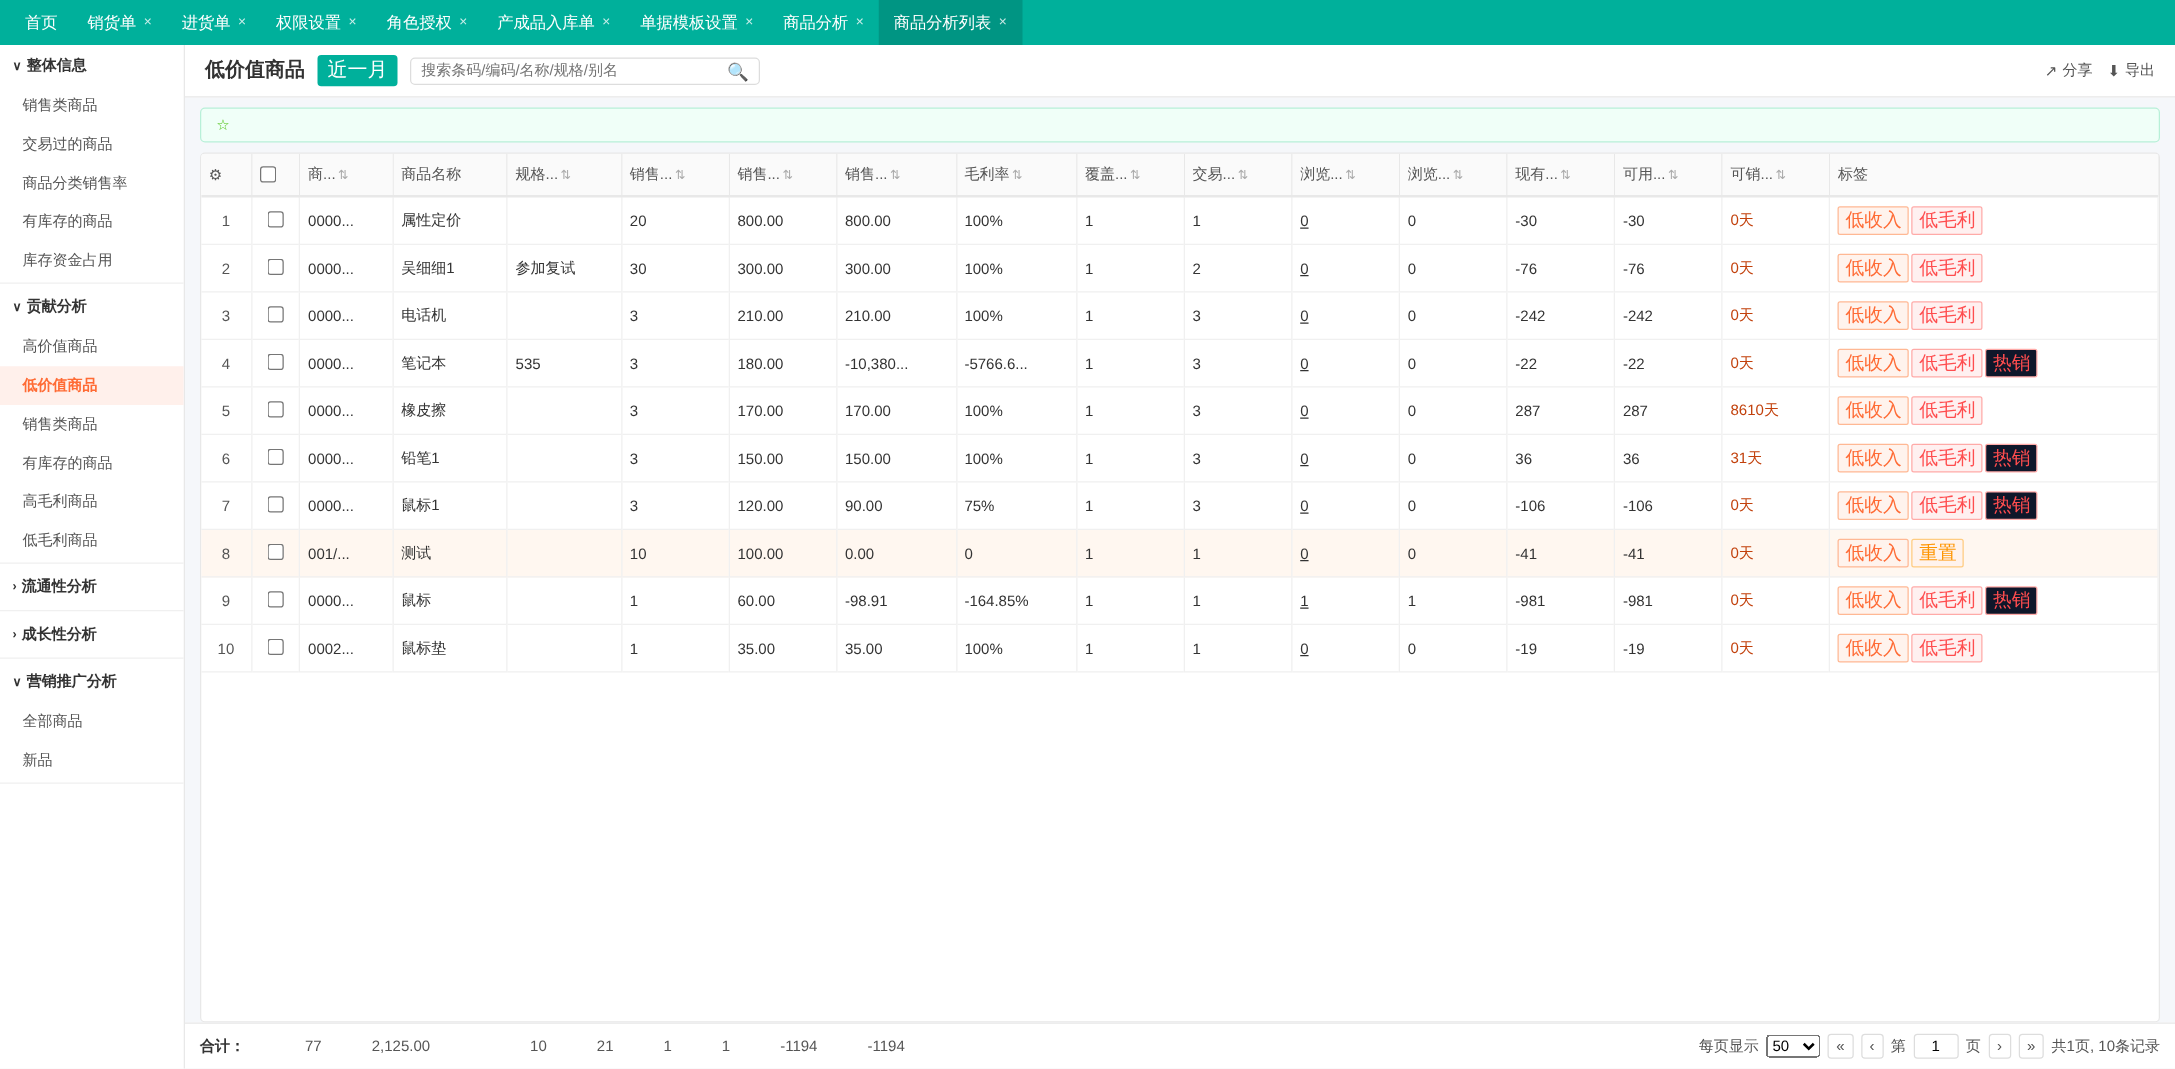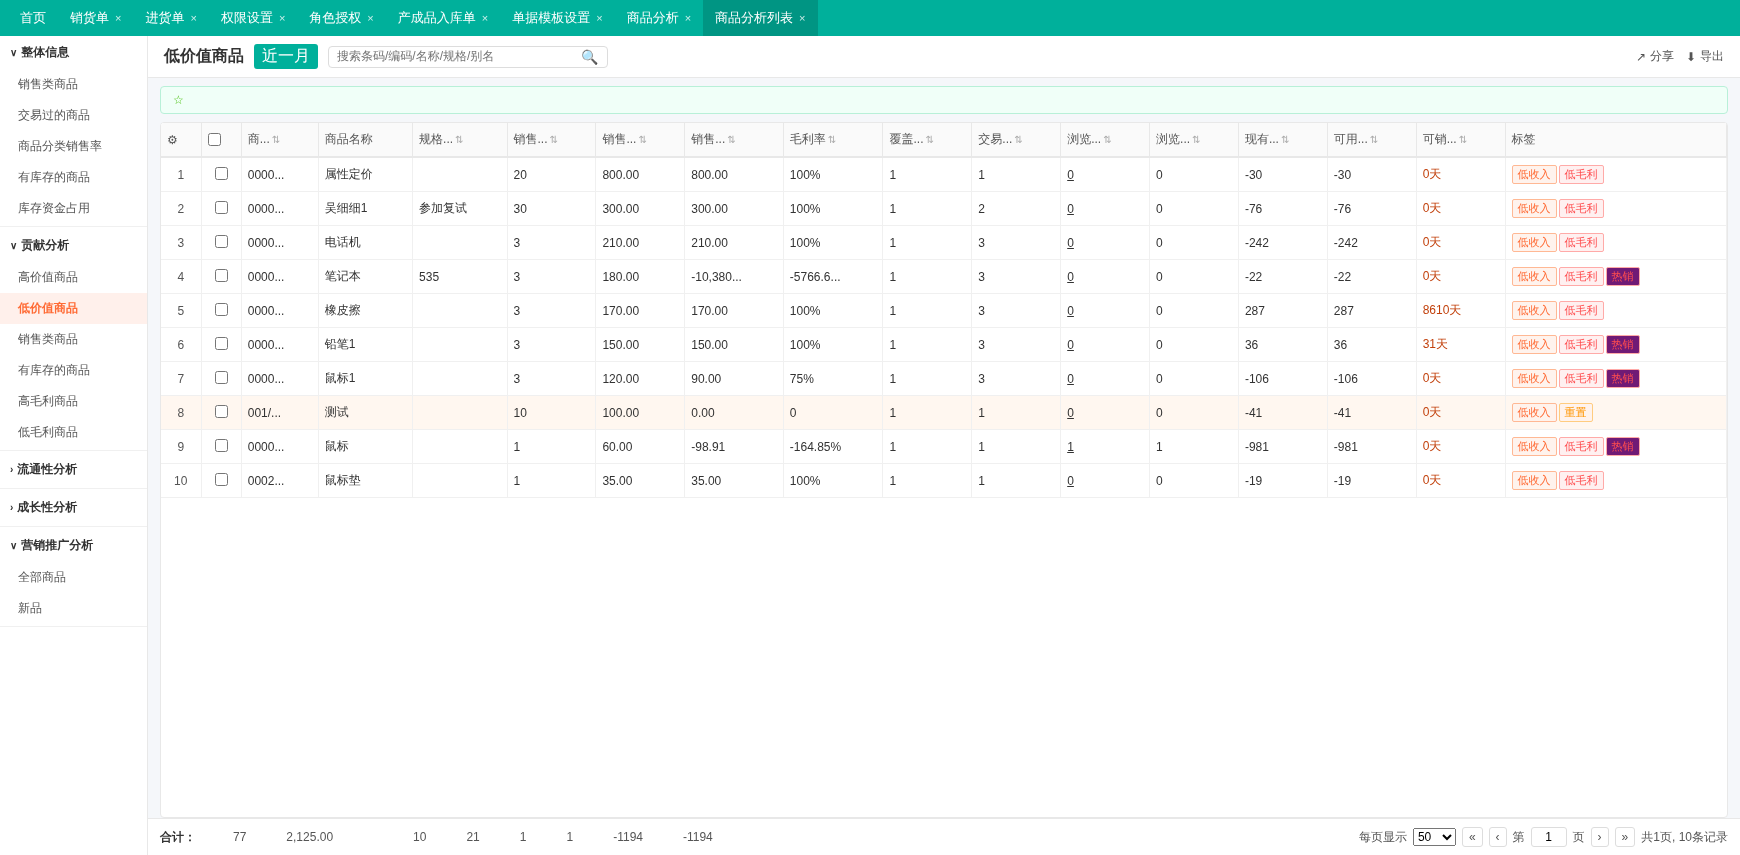--- a/index.html
+++ b/index.html
@@ -189,39 +189,39 @@
     tbody td {
       padding: 7px 6px;
       color: #333;
       border-right: 1px solid #f0f0f0;
       white-space: nowrap;
     }
     .tag-label {
       display: inline-block;
       padding: 1px 5px;
       border-radius: 2px;
-      font-size: 11px;
+      font-size: 15px;
       margin-right: 2px;
     }
     .tag-orange { background: #fff3ed; color: #ff6b35; border: 1px solid #ffb894; }
     .tag-red { background: #fff0f0; color: #ff4d4f; border: 1px solid #ffaaa8; }
-    .tag-hot { background: #701a75; color: #ff4d4f; border: 1px solid #ffaaa8; }
+    .tag-hot { background: #0f172a; color: #ff4d4f; border: 1px solid #ffaaa8; }
     .text-orange { color: #c2410c; }
     .link-underline { text-decoration: underline; color: #333; cursor: pointer; }
     .num-col { text-align: center; width: 40px; color: #555; }
     input[type=checkbox] { cursor: pointer; }
 
     
     .footer-bar {
       background: #fff;
       border-top: 1px solid #e8e8e8;
       padding: 8px 12px;
       display: flex;
       align-items: center;
-      gap: 5px;
+      gap: 16px;
       font-size: 12px;
       color: #555;
     }
     .total-label { font-weight: bold; color: #333; }
     .footer-totals {
       display: flex;
       gap: 40px;
       margin-left: 32px;
     }
     .pagination {

